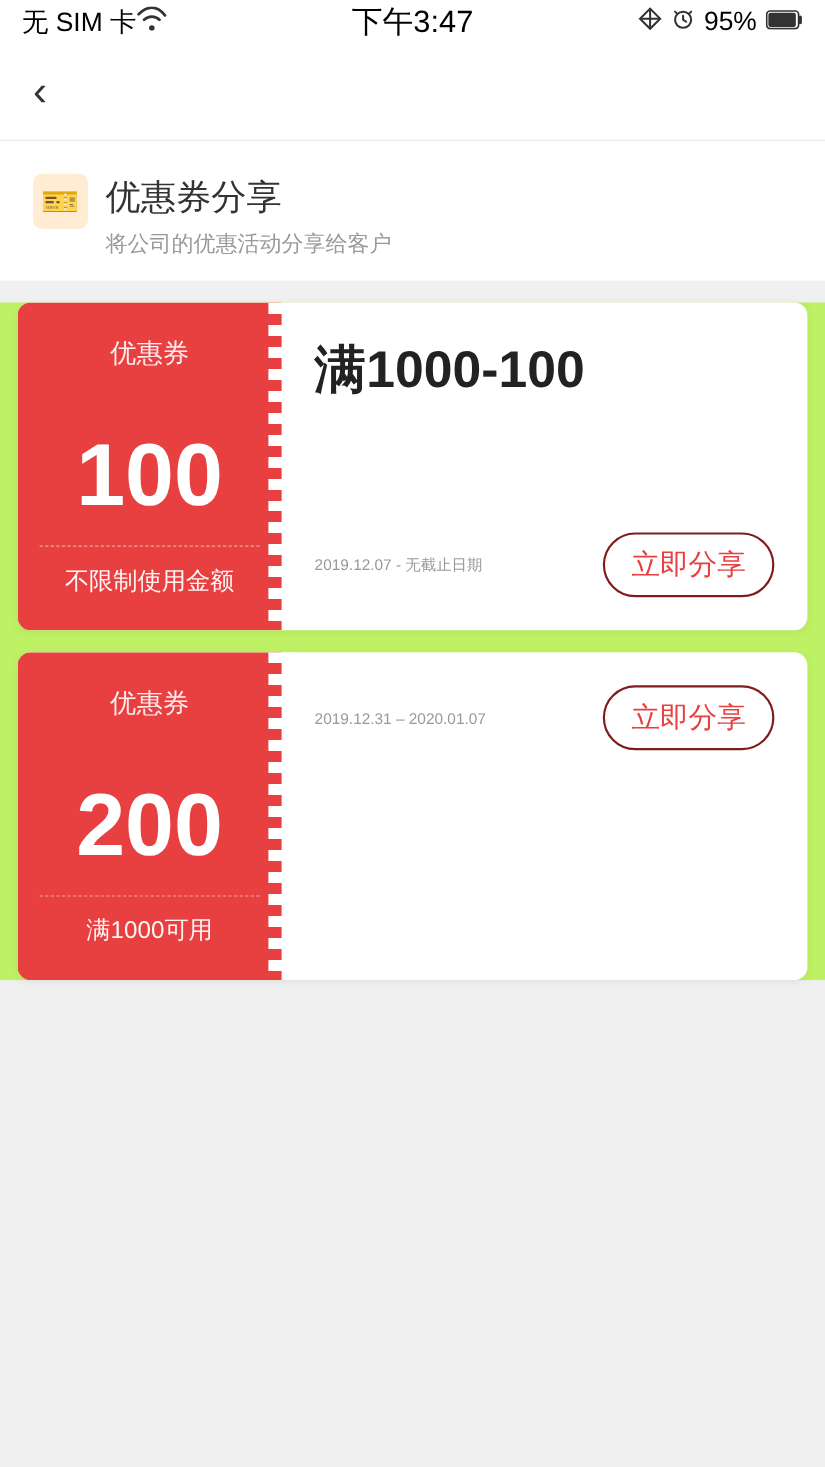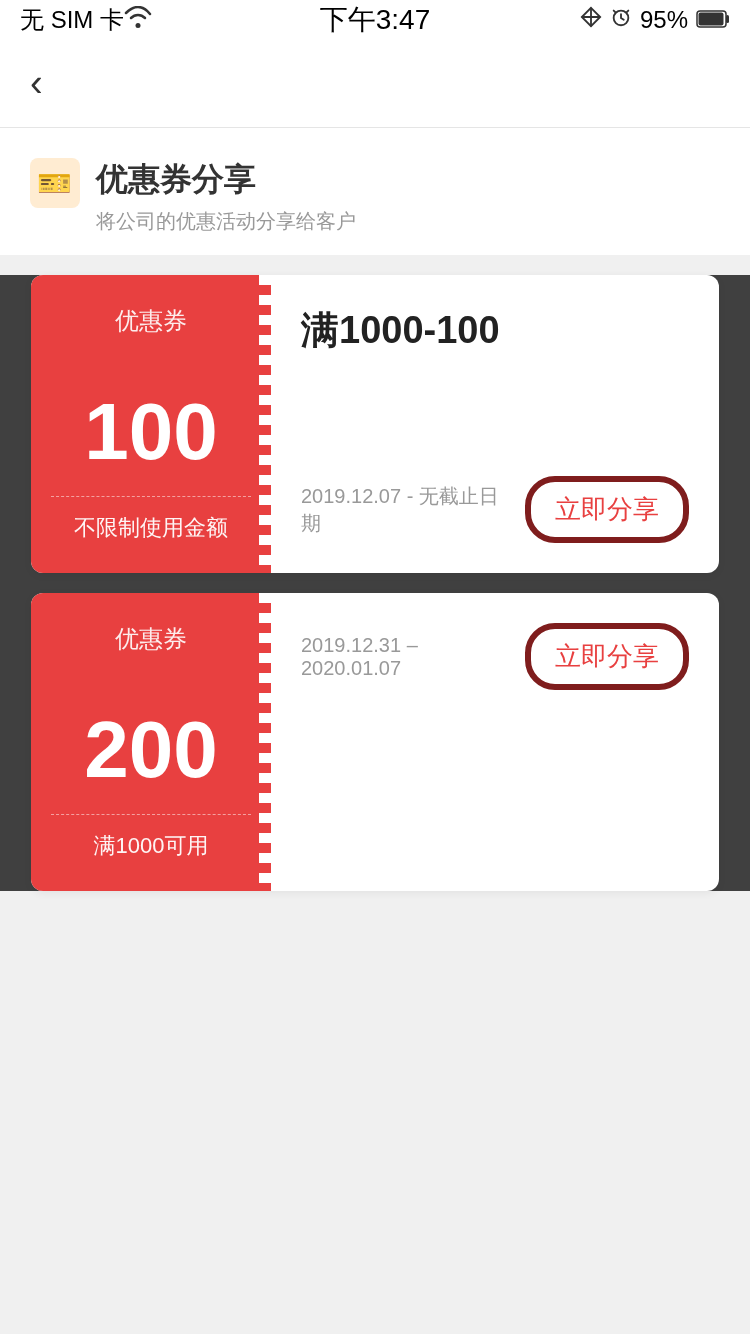--- a/index.html
+++ b/index.html
@@ -82,33 +82,33 @@
       border-radius: 8px;
       display: flex;
       align-items: center;
       justify-content: center;
       font-size: 28px;
       flex-shrink: 0;
     }
     .section-text-wrap {}
     .section-title {
       font-size: 32px;
-      font-weight: 700;
+      font-weight: 400;
       color: #333;
       margin-bottom: 6px;
     }
     .section-subtitle {
       font-size: 20px;
       color: #999;
     }
 
     
     .coupon-list {
-      background: #404040;
-      padding: 0 31px;
+      background: #bef264;
+      padding: 0 16px;
     }
 
     
     .coupon-card {
       background: #fff;
       border-radius: 12px;
       margin-bottom: 20px;
       display: flex;
       overflow: hidden;
       box-shadow: 0 2px 8px rgba(0,0,0,0.06);
@@ -177,38 +177,38 @@
 
     
     .coupon-right {
       flex: 1;
       padding: 30px 30px;
       display: flex;
       flex-direction: column;
       justify-content: space-between;
     }
     .coupon-name {
-      font-size: 38px;
+      font-size: 47px;
       font-weight: 700;
       color: #222;
       margin-bottom: 20px;
     }
     .coupon-bottom-row {
       display: flex;
       align-items: center;
       justify-content: space-between;
     }
     .coupon-date {
-      font-size: 20px;
+      font-size: 14px;
       color: #999;
       flex: 1;
       margin-right: 10px;
     }
     .share-btn {
-      border: 6px solid #7f1d1d;
+      border: 2px solid #7f1d1d;
       border-radius: 30px;
       padding: 10px 24px;
       font-size: 26px;
       color: #e84040;
       background: #fff;
       cursor: pointer;
       white-space: nowrap;
     }
 
     

